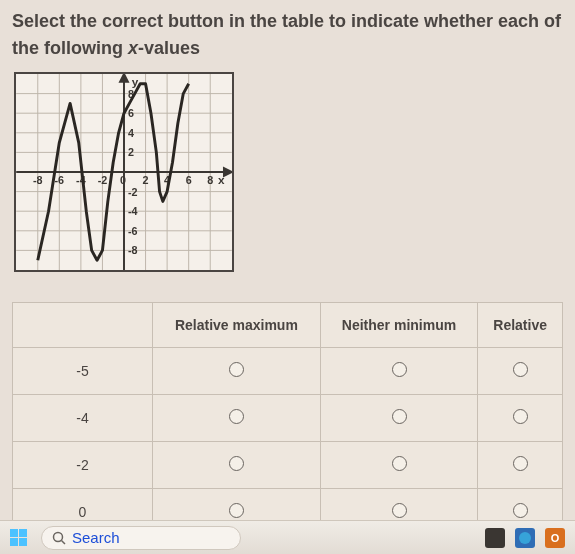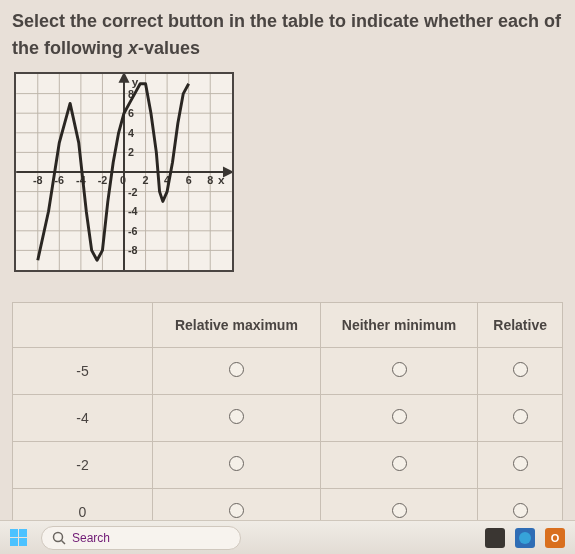--- a/index.html
+++ b/index.html
@@ -78,21 +78,21 @@
     display: flex;
     align-items: center;
     background: #f7f3ee;
     border: 1px solid #d0c8be;
     border-radius: 15px;
     height: 24px;
     padding: 0 10px;
     gap: 6px;
     width: 200px;
   }
-  .search-text { font-size: 12px; color: #701a75; }
+  .search-text { font-size: 15px; color: #1d4ed8; }
   .task-icons {
     margin-left: auto;
     display: flex;
     gap: 10px;
     align-items: center;
   }
   .tb-icon {
     width: 20px; height: 20px;
     border-radius: 3px;
     display:flex; align-items:center; justify-content:center;

